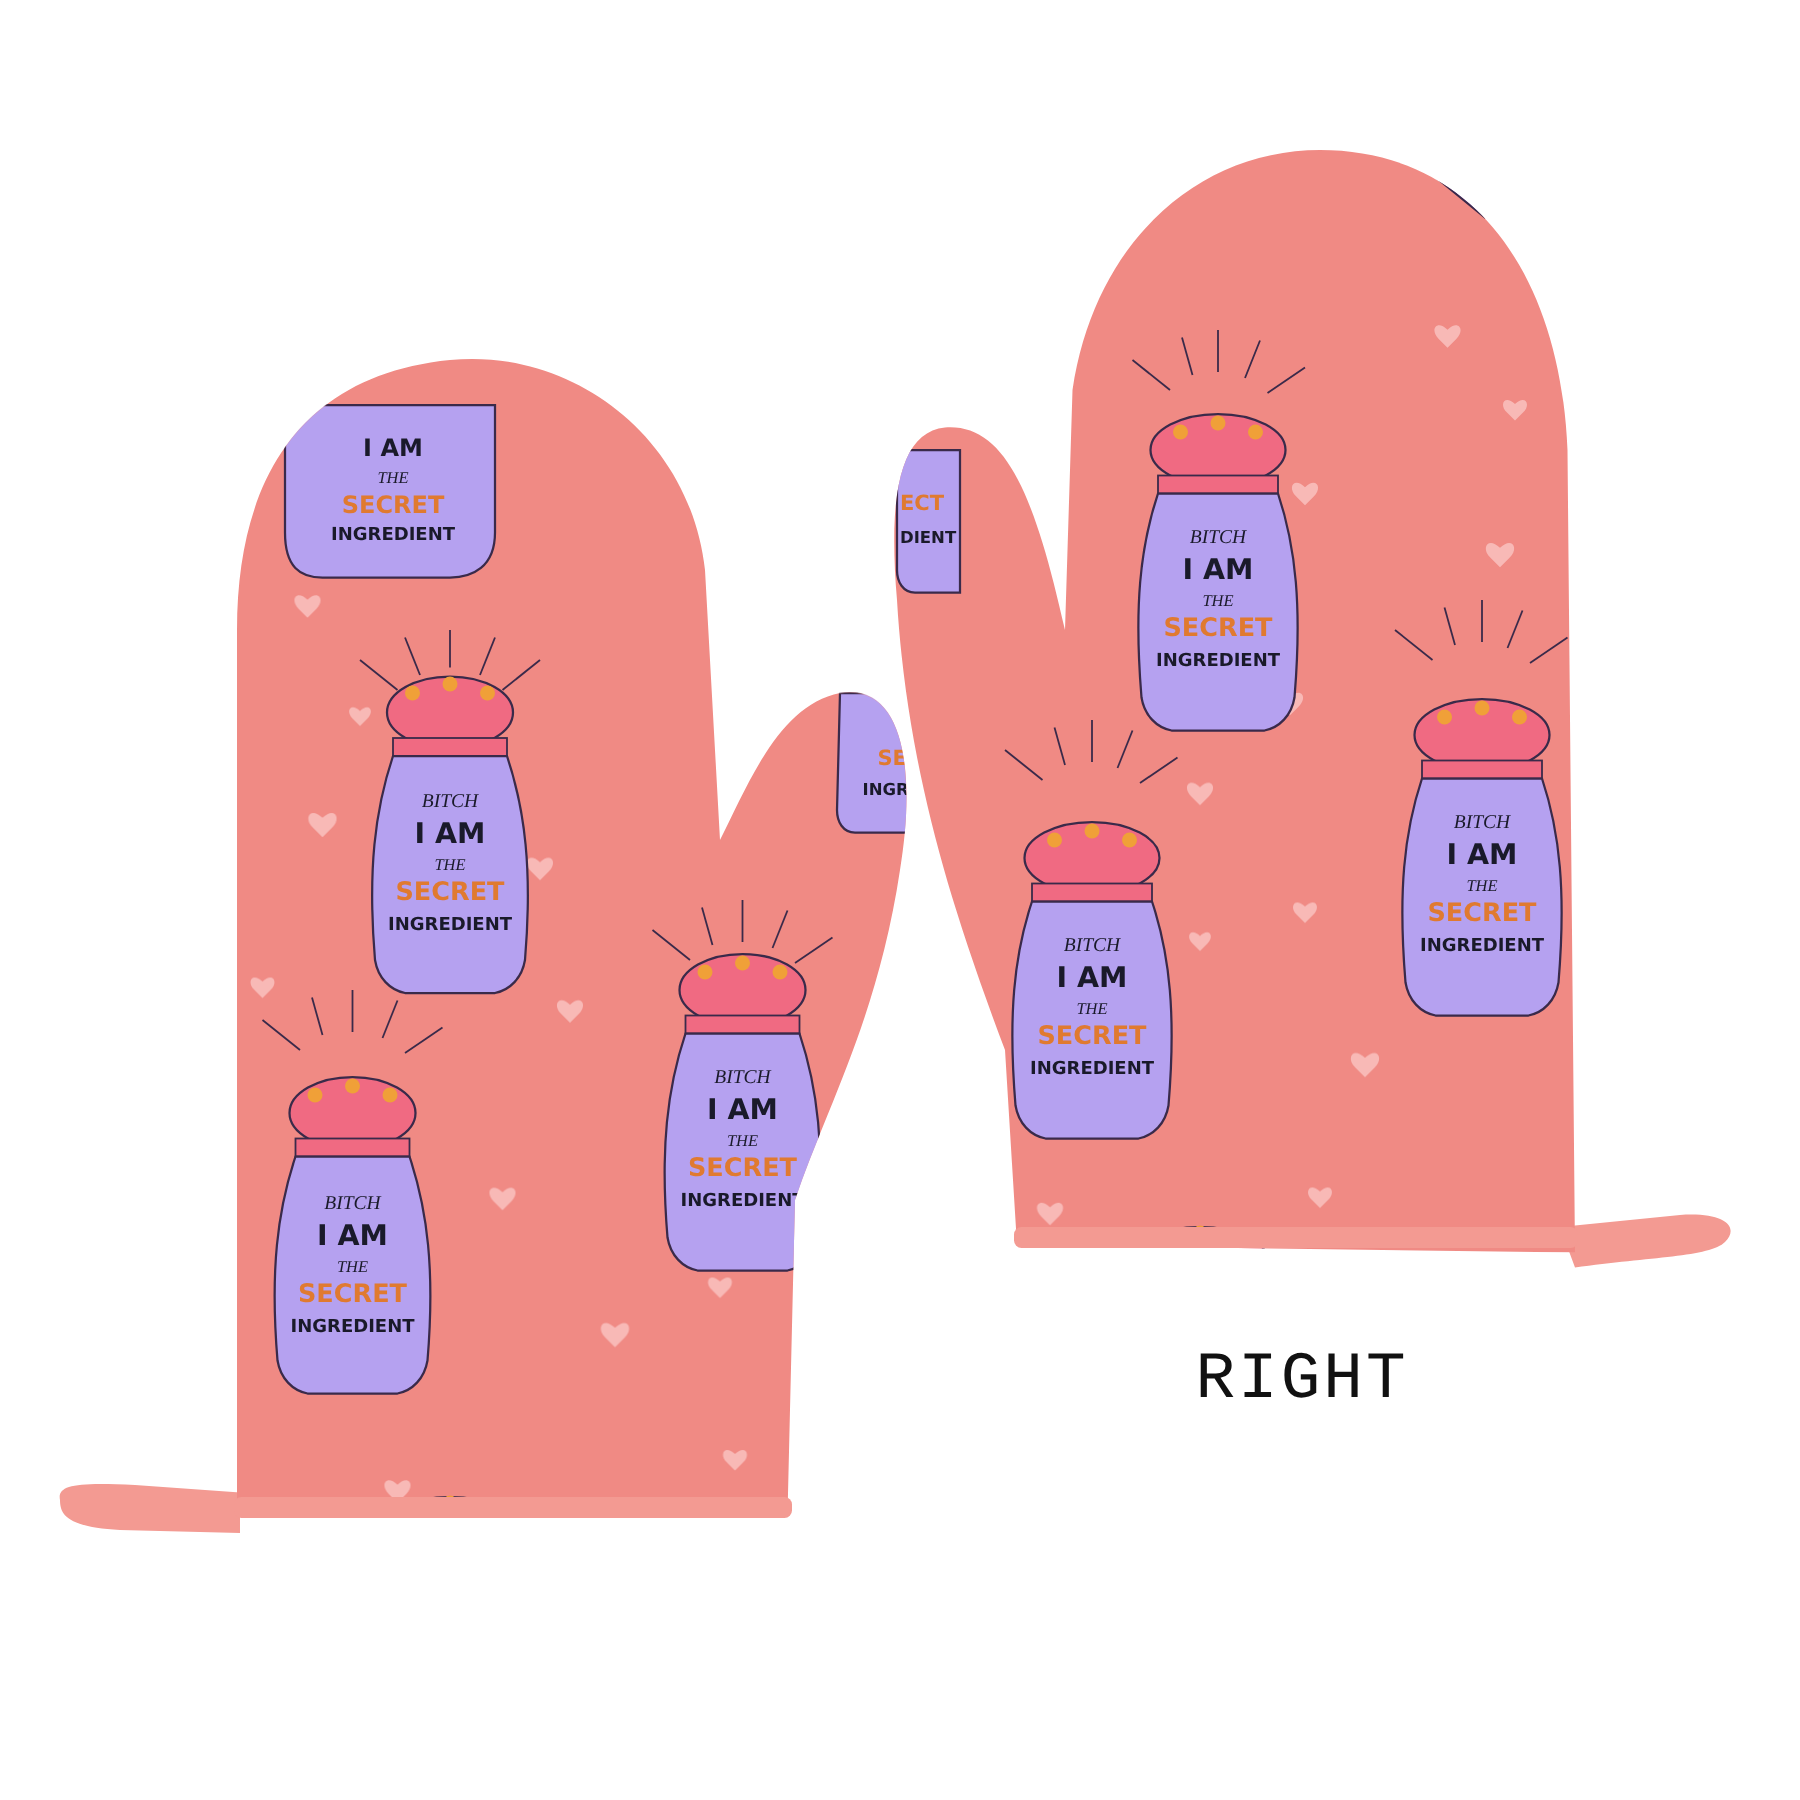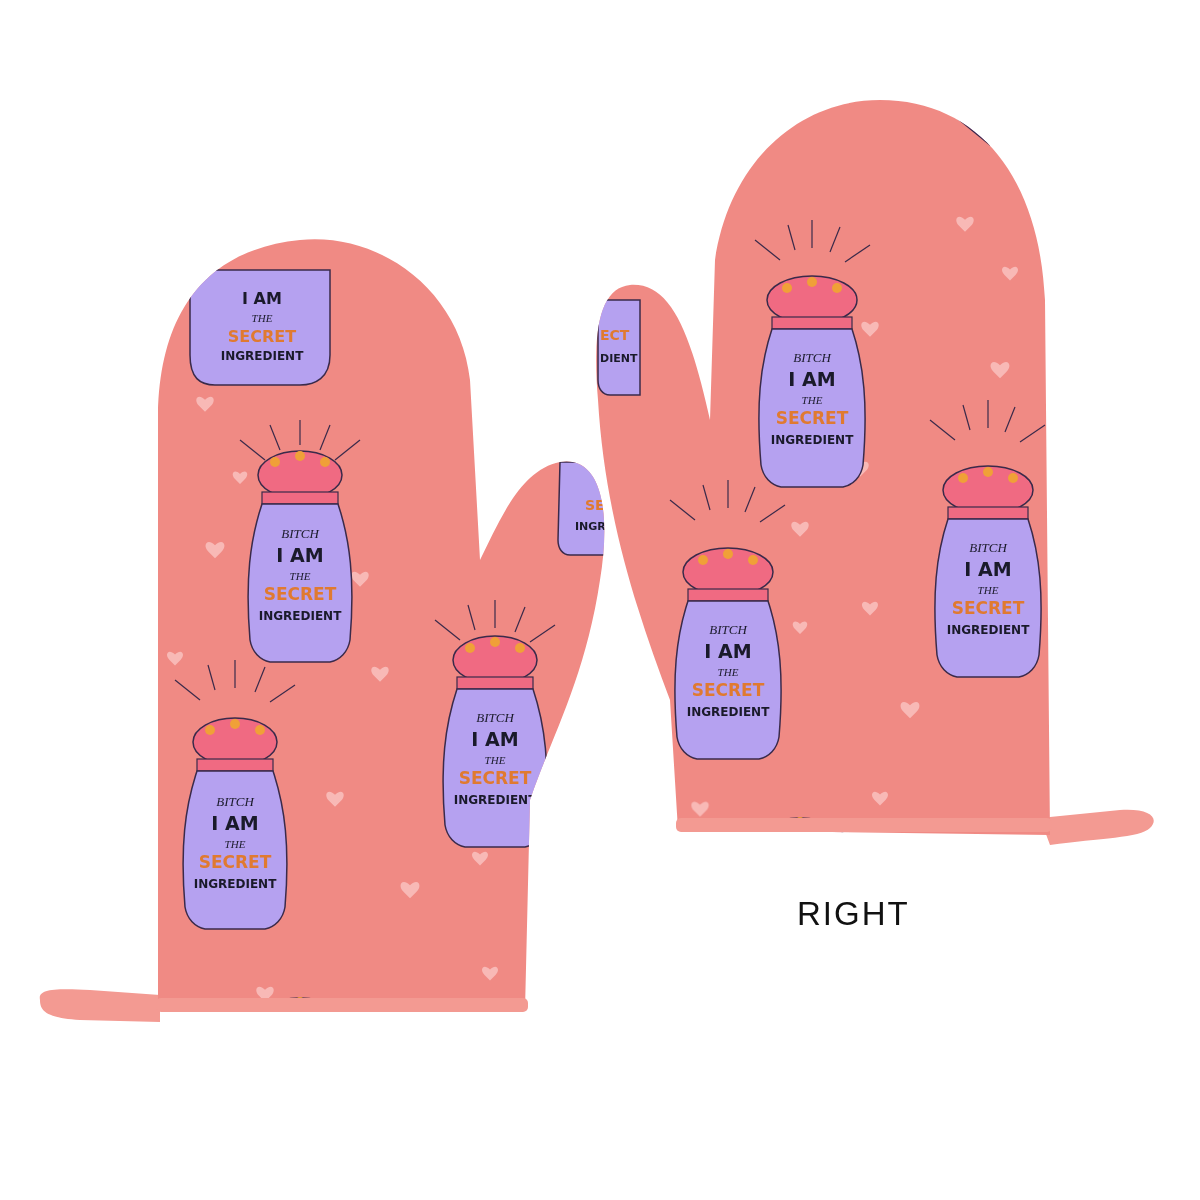--- a/index.html
+++ b/index.html
@@ -1,21 +1,21 @@
 <!DOCTYPE html>
 <html><head>
   <meta charset="utf-8">
   <style>
     html, body { margin: 0; padding: 0; background: #ffffff; }
     .canvas { position: relative; width: 1200px; height: 1064px; background: #ffffff; overflow: hidden; }
     .mitt { position: absolute; }
     .label {
       position: absolute;
-      font-family: Liberation Sans, sans-serif;
-      font-size: 33px;
+      font-family: Liberation Mono, monospace;
+      font-size: 44px;
       letter-spacing: 2px;
       color: #111111;
     }
     .label-left { left: 292px; top: 1066px; }
     .label-right { left: 797px; top: 895px; }
     .jar-text { font-family: "DejaVu Sans", "Liberation Sans", sans-serif; font-weight: bold; }
   </style>
 </head>
 <body>
 

